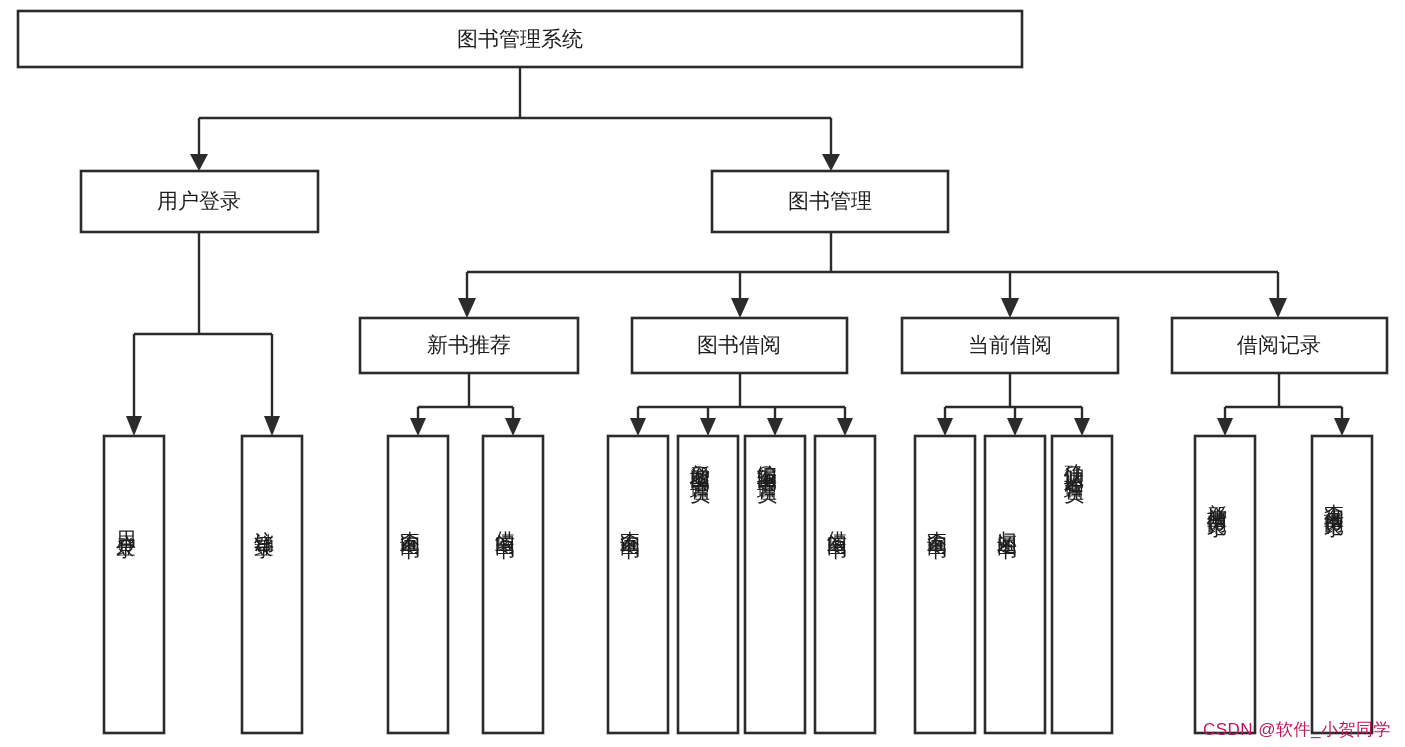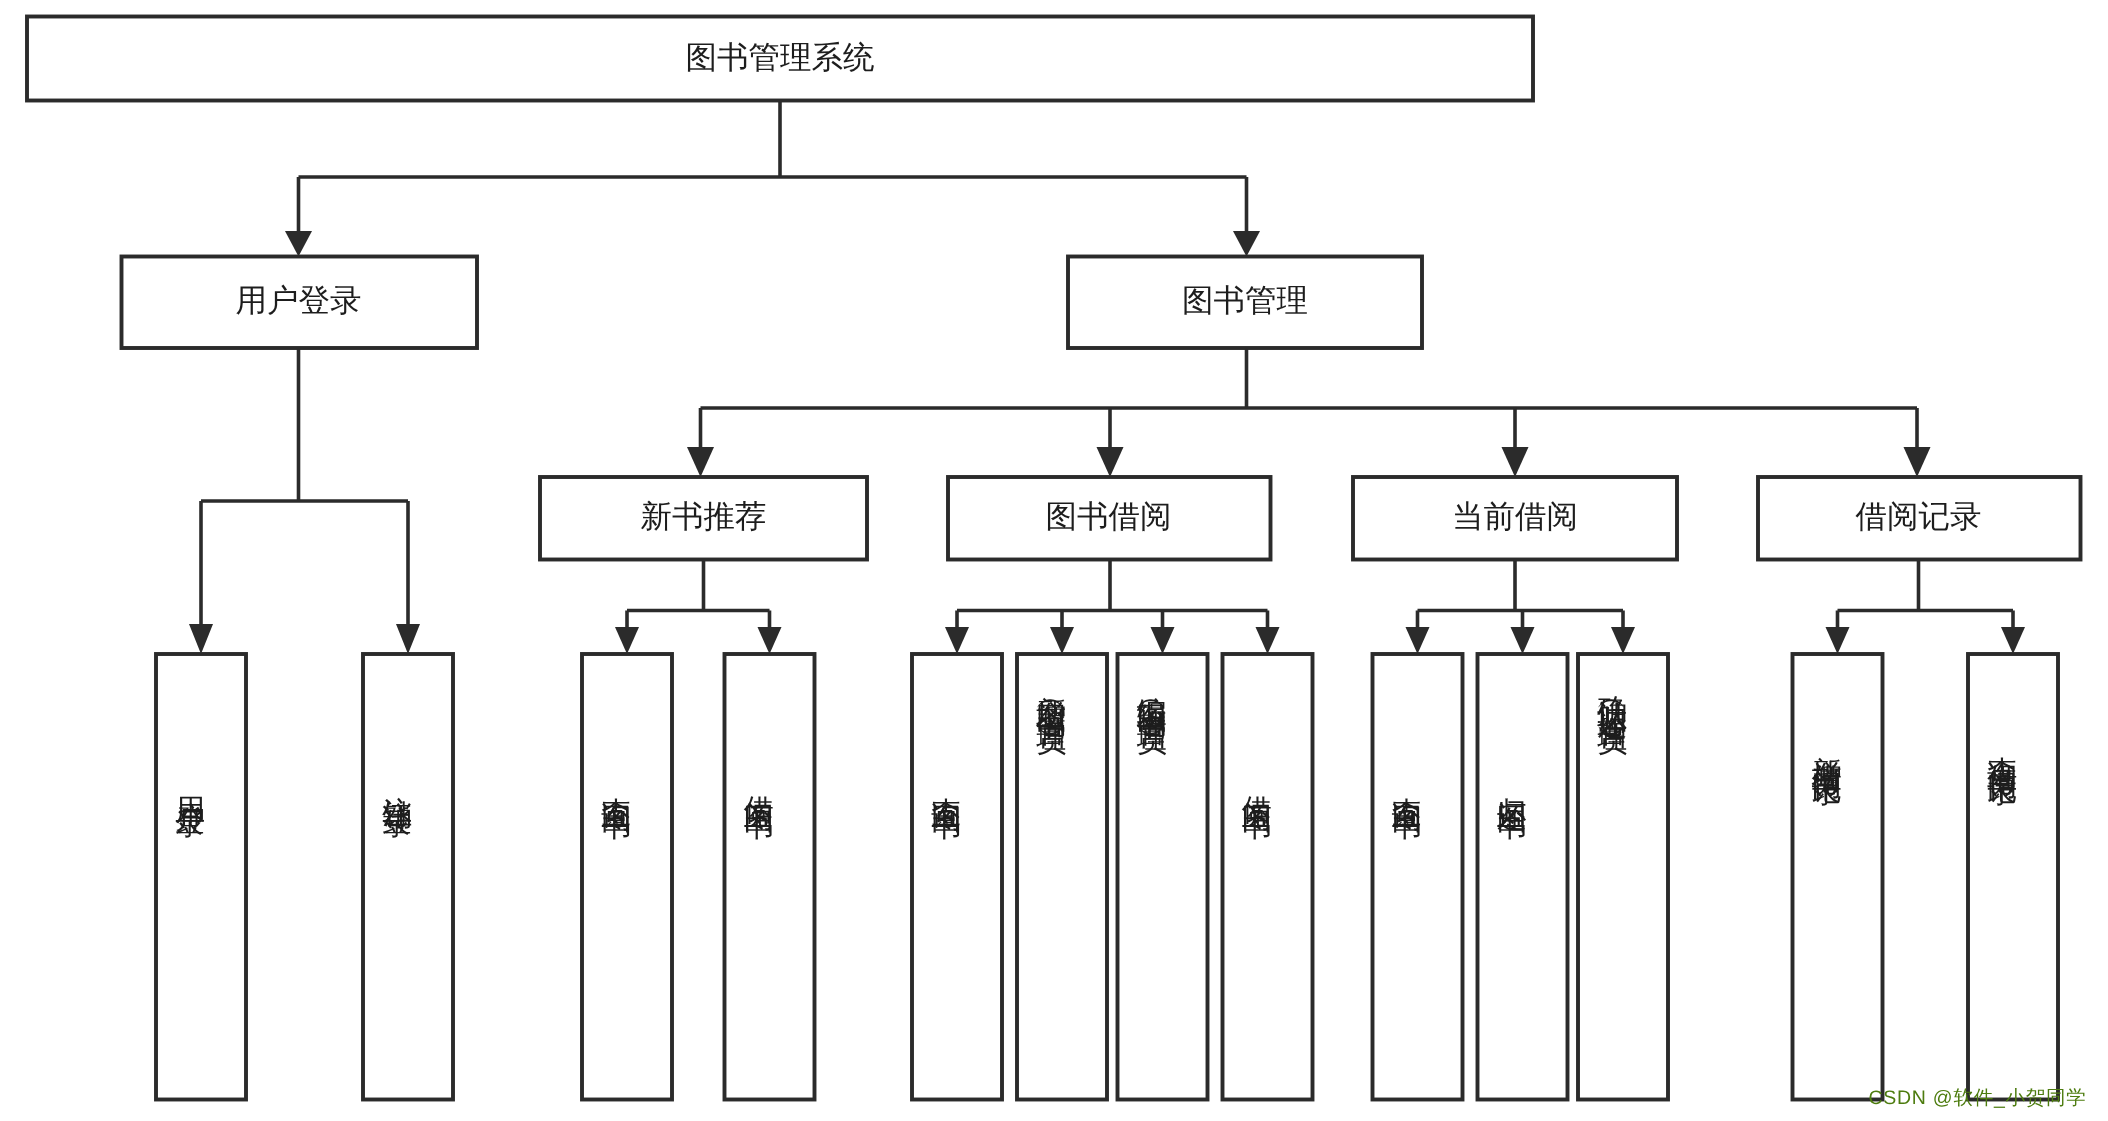--- a/index.html
+++ b/index.html
@@ -55,22 +55,22 @@
     writing-mode: vertical-rl;
     text-orientation: upright;
     letter-spacing: 3px;
     dominant-baseline: hanging;
   }
   .watermark-text {
     position: absolute;
     right: 14px;
     bottom: 6px;
     font-family: "Liberation Sans", "DejaVu Sans", sans-serif;
-    font-size: 13px;
-    color: #4d7c0f;
+    font-size: 17px;
+    color: #be185d;
     white-space: nowrap;
     letter-spacing: 0.5px;
   }
 </style>
 </head>
 <body>
 
 <div id="diagram-root">
   <svg class="flow" viewBox="0 0 1405 747" xmlns="http://www.w3.org/2000/svg">
 

